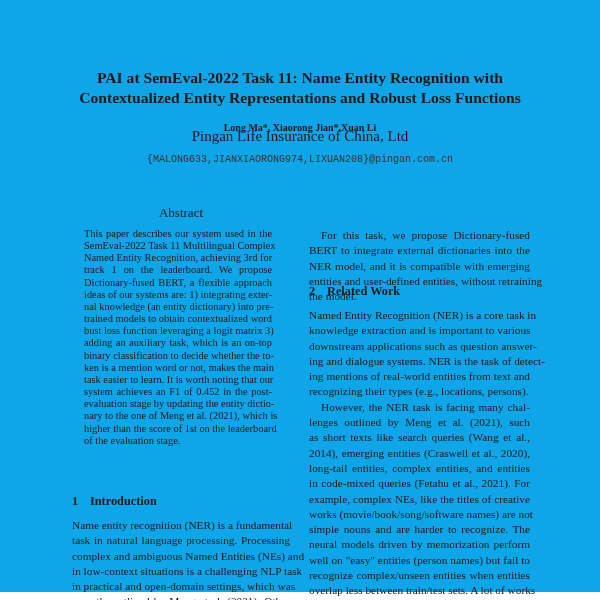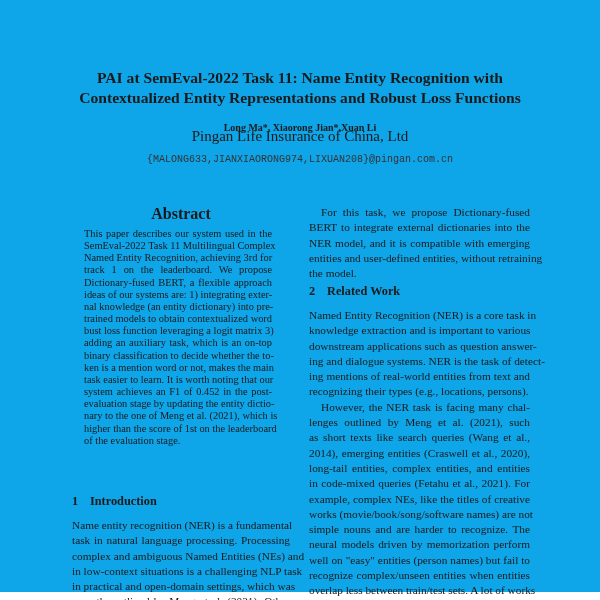--- a/index.html
+++ b/index.html
@@ -19,21 +19,21 @@
     .affil {
       position: absolute; left: 0; top: 128px; width: 600px; text-align: center;
       font-size: 15px; line-height: 16px;
     }
     .email {
       position: absolute; left: 0; top: 152px; width: 600px; text-align: center;
       font-family: "Liberation Mono", monospace; font-size: 10px; line-height: 16px; color: #333;
     }
     .abstract-title {
       position: absolute; left: 72px; top: 205px; width: 218px; text-align: center;
-      font-weight: bold; font-size: 16px;
+      font-weight: normal; font-size: 13px;
     }
     .abstract-body {
       position: absolute; left: 72px; top: 228px; width: 188px;
       font-size: 10.4px; line-height: 12.15px; text-align: justify; hyphens: none; margin-left: 12px;
     }
     .section-head {
       position: absolute; font-weight: bold; font-size: 12.3px; line-height: 14px;
     }
     .section-head .num { display: inline-block; width: 18px; }
     .body-text {
@@ -84,21 +84,21 @@
   <div class="body-text" style="left:72px; top:518px; width:218px;">
     <span class="ln">Name entity recognition (NER) is a fundamental</span>
     <span class="ln">task in natural language processing.  Processing</span>
     <span class="ln">complex and ambiguous Named Entities (NEs) and</span>
     <span class="ln">in low-context situations is a challenging NLP task</span>
     <span class="ln">in practical and open-domain settings, which was</span>
     <span class="ln">recently outlined by Meng et al. (2021).  Other</span>
   </div>
 
   <div class="body-text" style="left:309px; top:205px; width:221px;">
-    <span class="ln" style="padding-left:12px;">For this task, we propose Dictionary-fused</span>
+    <span class="ln" style="padding-left:12px;margin-top:23px;">For this task, we propose Dictionary-fused</span>
     <span class="ln">BERT to integrate external dictionaries into the</span>
     <span class="ln">NER model, and it is compatible with emerging</span>
     <span class="ln">entities and user-defined entities, without retraining</span>
     <span class="ln last">the model.</span>
   </div>
 
   <div class="section-head" style="left:309px; top:284px;">
     <span class="num">2</span><span>Related Work</span>
   </div>
 

